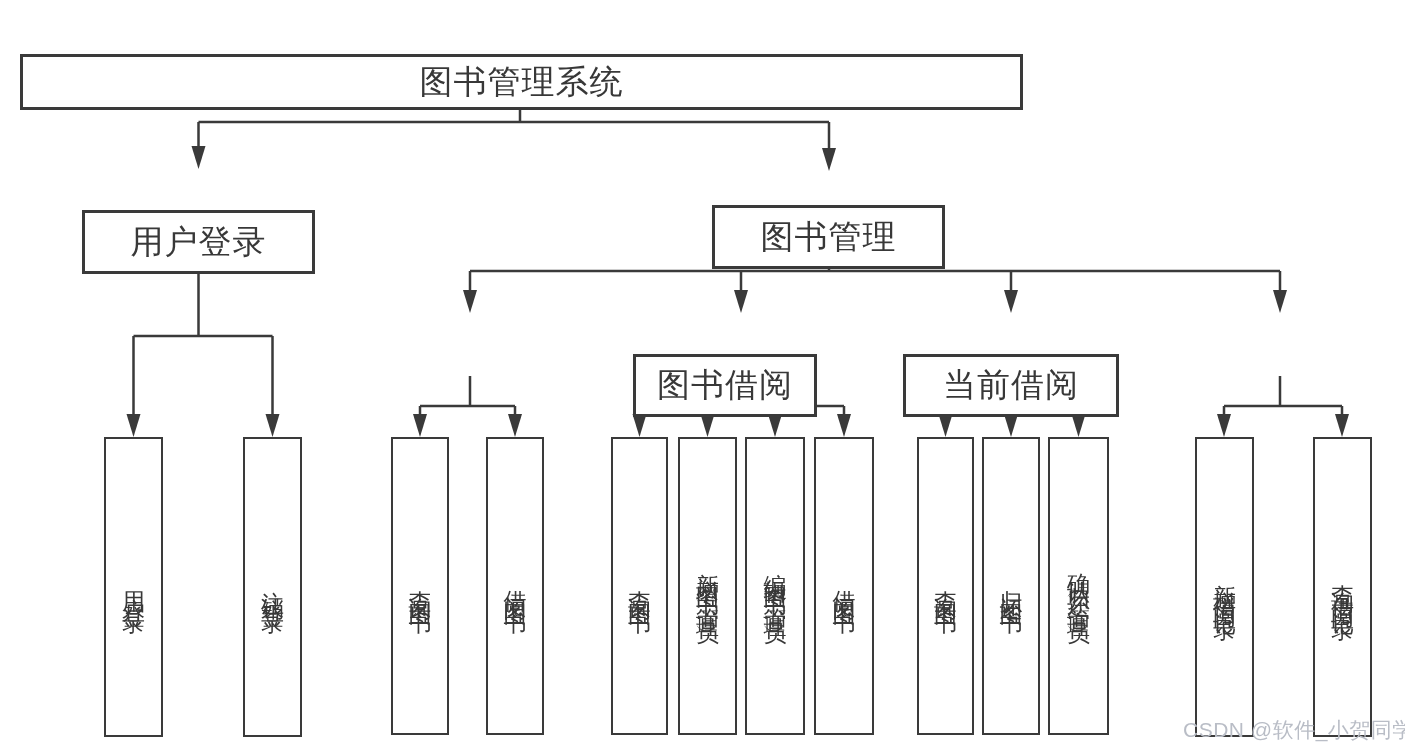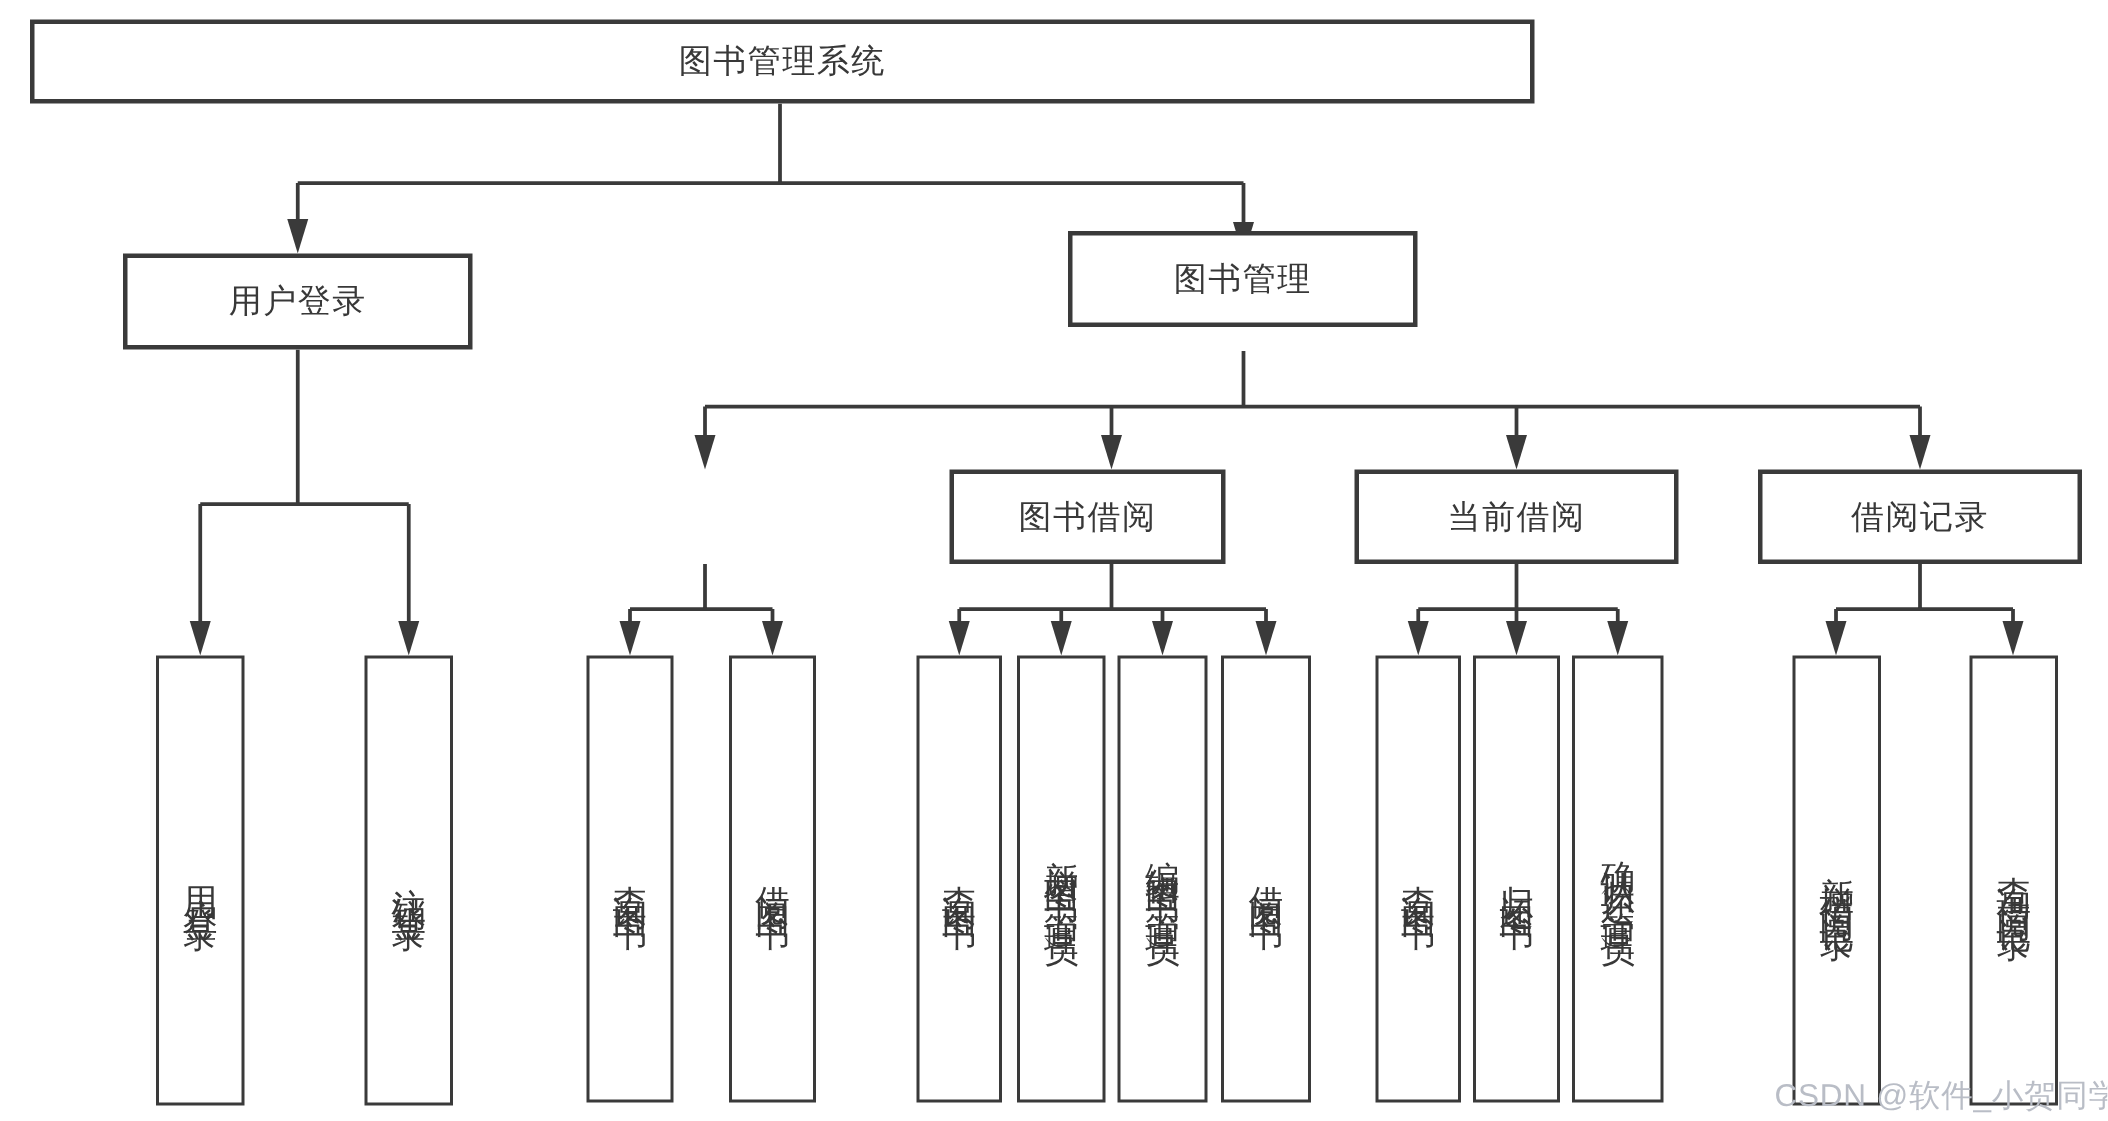--- a/index.html
+++ b/index.html
@@ -24,23 +24,24 @@
     box-sizing:border-box;
     background:var(--boxbg);
     border:3px solid var(--line);
     display:flex;
     align-items:center;
     justify-content:center;
     color:var(--text);
     z-index:2;
   }
   .hbox{
-    font-size:22px;
+    font-size:33px;
     letter-spacing:1px;
     white-space:nowrap;
+    margin-top:41px;
   }
   .vbox{
     border-width:2.5px;
     writing-mode:vertical-rl;
     font-size:23px;
     letter-spacing:7px;
     line-height:1;
     padding:4px 0;
   }
   .watermark{
@@ -111,25 +112,24 @@
       <polygon points="1004,414 1018,414 1011,437"></polygon>
       <polygon points="1071.5,414 1085.5,414 1078.5,437"></polygon>
       <polygon points="1217,414 1231,414 1224,437"></polygon>
       <polygon points="1335,414 1349,414 1342,437"></polygon>
     </g>
   </svg>
 
   <div class="node hbox" style="left:20px;top:13px;width:1003px;height:56px">图书管理系统</div>
 
   <div class="node hbox" style="left:82px;top:169px;width:233px;height:64px">用户登录</div>
-  <div class="node hbox" style="left:712px;top:154px;width:233px;height:64px">图书管理</div>
+  <div class="node hbox" style="left:712px;top:164px;width:233px;height:64px">图书管理</div>
 
   <div class="node hbox" style="left:633px;top:313px;width:184px;height:63px">图书借阅</div>
   <div class="node hbox" style="left:903px;top:313px;width:216px;height:63px">当前借阅</div>
-  <div class="node hbox" style="left:1172px;top:313px;width:216px;height:63px">借阅记录</div>
 
   <div class="node vbox" style="left:104px;top:437px;width:59px;height:300px">用户登录</div>
   <div class="node vbox" style="left:243px;top:437px;width:59px;height:300px">注销登录</div>
 
   <div class="node vbox" style="left:391px;top:437px;width:58px;height:298px">查询图书</div>
   <div class="node vbox" style="left:486px;top:437px;width:58px;height:298px">借阅图书</div>
 
   <div class="node vbox" style="left:611px;top:437px;width:57px;height:298px">查询图书</div>
   <div class="node vbox" style="left:678px;top:437px;width:59px;height:298px">新增图书（管理员）</div>
   <div class="node vbox" style="left:745px;top:437px;width:60px;height:298px">编辑图书（管理员）</div>

